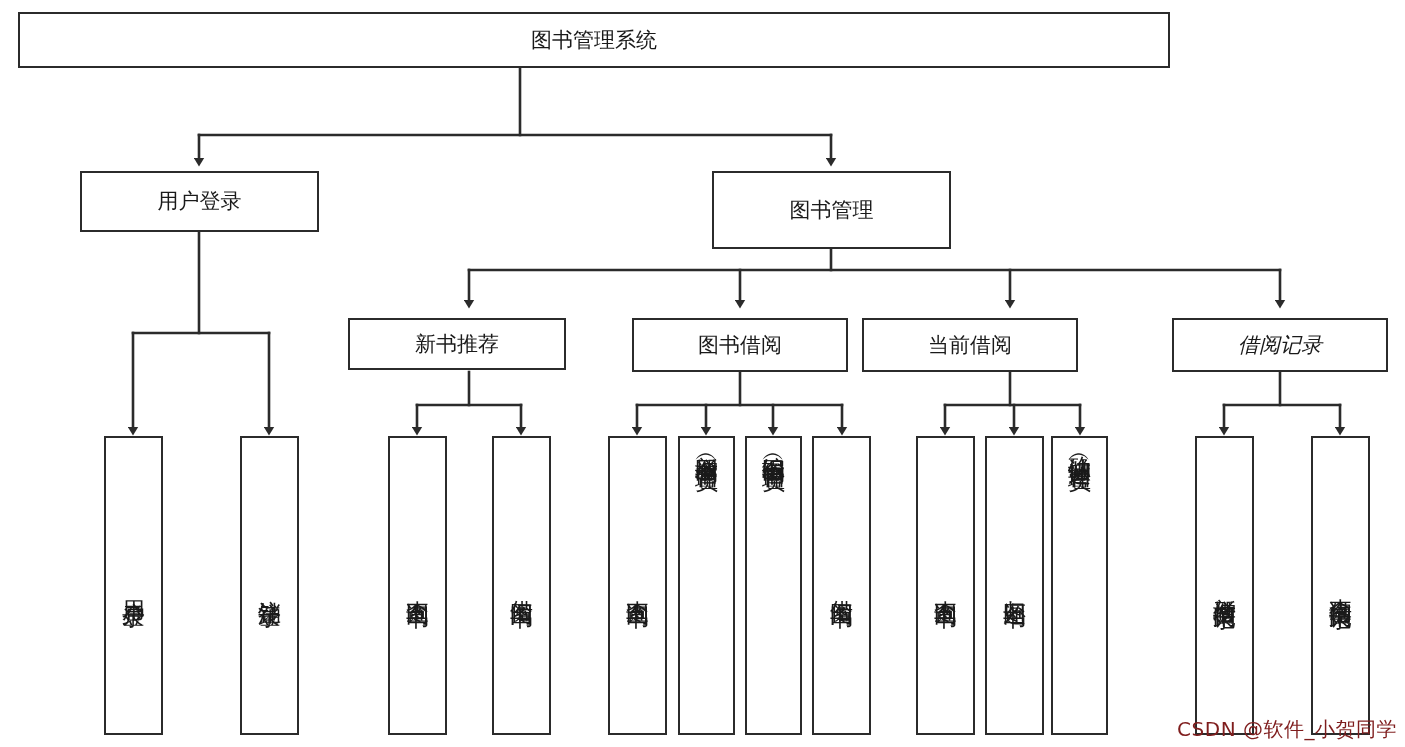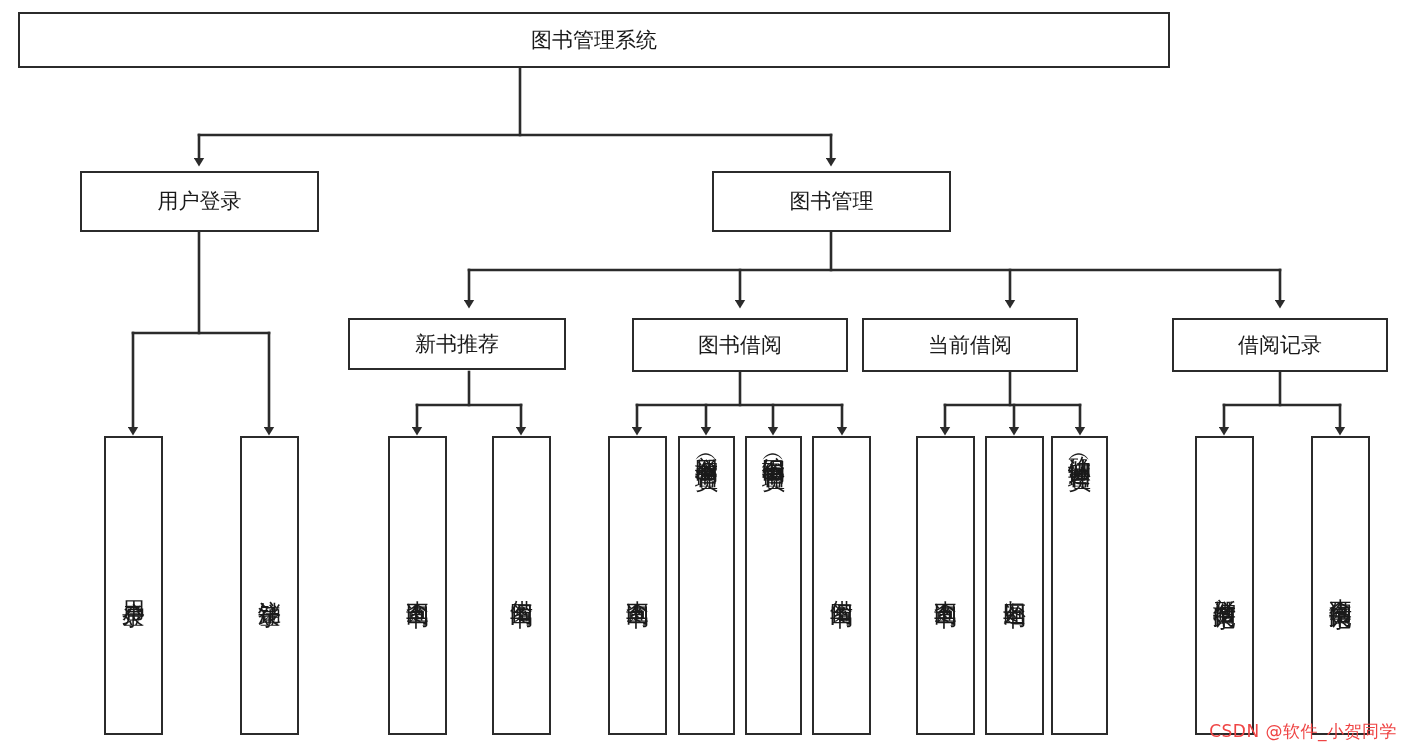--- a/index.html
+++ b/index.html
@@ -54,22 +54,22 @@
     letter-spacing: 2px;
     line-height: 1;
   }
   .node.vert.centered {
     align-items: center;
   }
   .watermark {
     position: absolute;
     right: 8px;
     bottom: 4px;
-    font-size: 17px;
-    color: #ef4444;
+    font-size: 20px;
+    color: #7f1d1d;
     letter-spacing: 0.5px;
     user-select: none;
   }
 </style>
 </head>
 <body>
 
 <div id="canvas">
 
   <svg class="edges" viewBox="0 0 1405 747" xmlns="http://www.w3.org/2000/svg">
@@ -123,37 +123,37 @@
   </svg>
 
   <div class="node horiz" style="left:18px; top:12px; width:1152px; height:56px;">
     <span class="label">图书管理系统</span>
   </div>
 
   <div class="node horiz" style="left:80px; top:171px; width:239px; height:61px;">
     <span class="label">用户登录</span>
   </div>
 
-  <div class="node horiz" style="left:712px; top:171px; width:239px; height:61px;">
+  <div class="node horiz" style="left:712px; top:171px; width:239px; height:78px;">
     <span class="label">图书管理</span>
   </div>
 
   <div class="node horiz" style="left:348px; top:318px; width:218px; height:52px;">
     <span class="label">新书推荐</span>
   </div>
 
   <div class="node horiz" style="left:632px; top:318px; width:216px; height:54px;">
     <span class="label">图书借阅</span>
   </div>
 
   <div class="node horiz" style="left:862px; top:318px; width:216px; height:54px;">
     <span class="label">当前借阅</span>
   </div>
 
-  <div class="node horiz" style="left:1172px; top:318px; width:216px; height:54px;">
+  <div class="node horiz" style="left:1172px; top:318px; width:216px; height:54px;font-style:italic;">
     <span class="label">借阅记录</span>
   </div>
 
   <div class="node vert centered" style="left:104px; top:436px; width:59px; height:299px;">
     <span class="label">用户登录</span>
   </div>
 
   <div class="node vert centered" style="left:240px; top:436px; width:59px; height:299px;">
     <span class="label">注销登录</span>
   </div>

